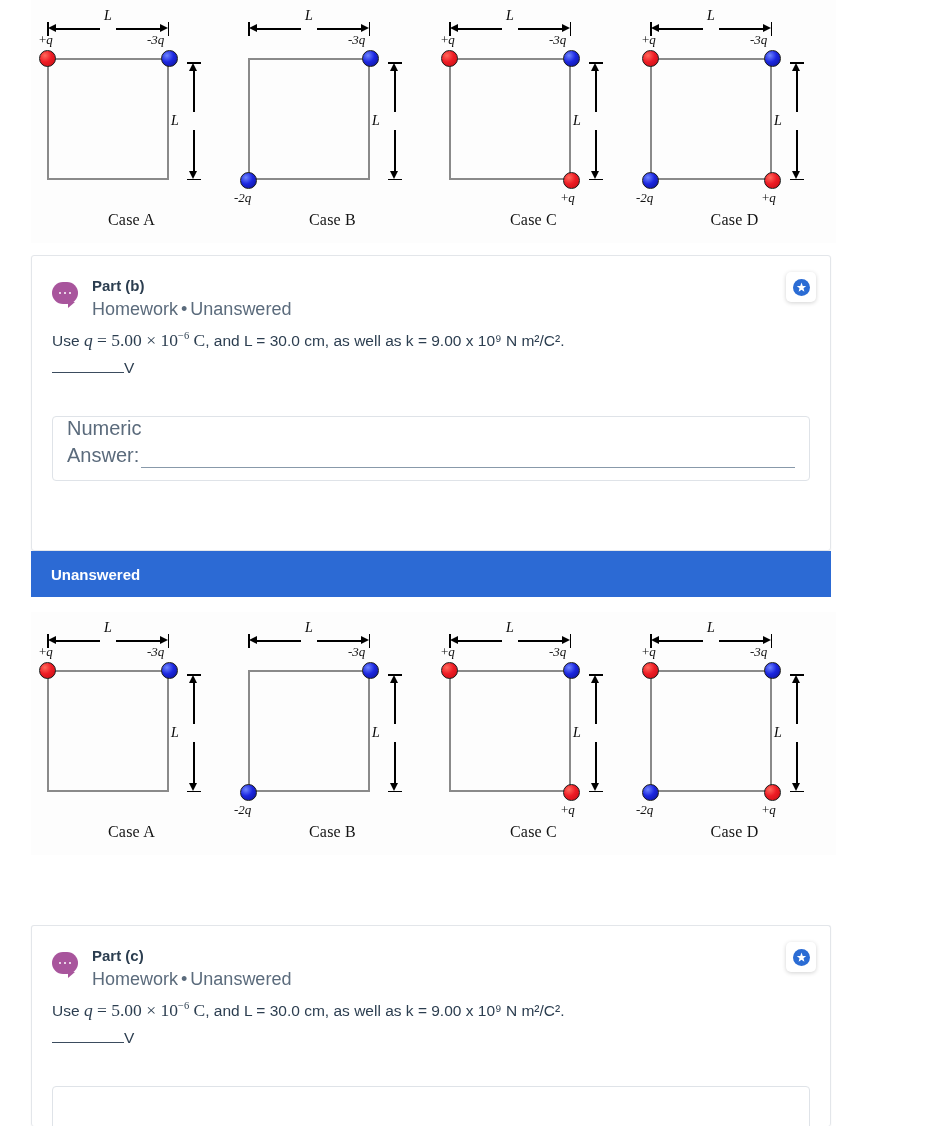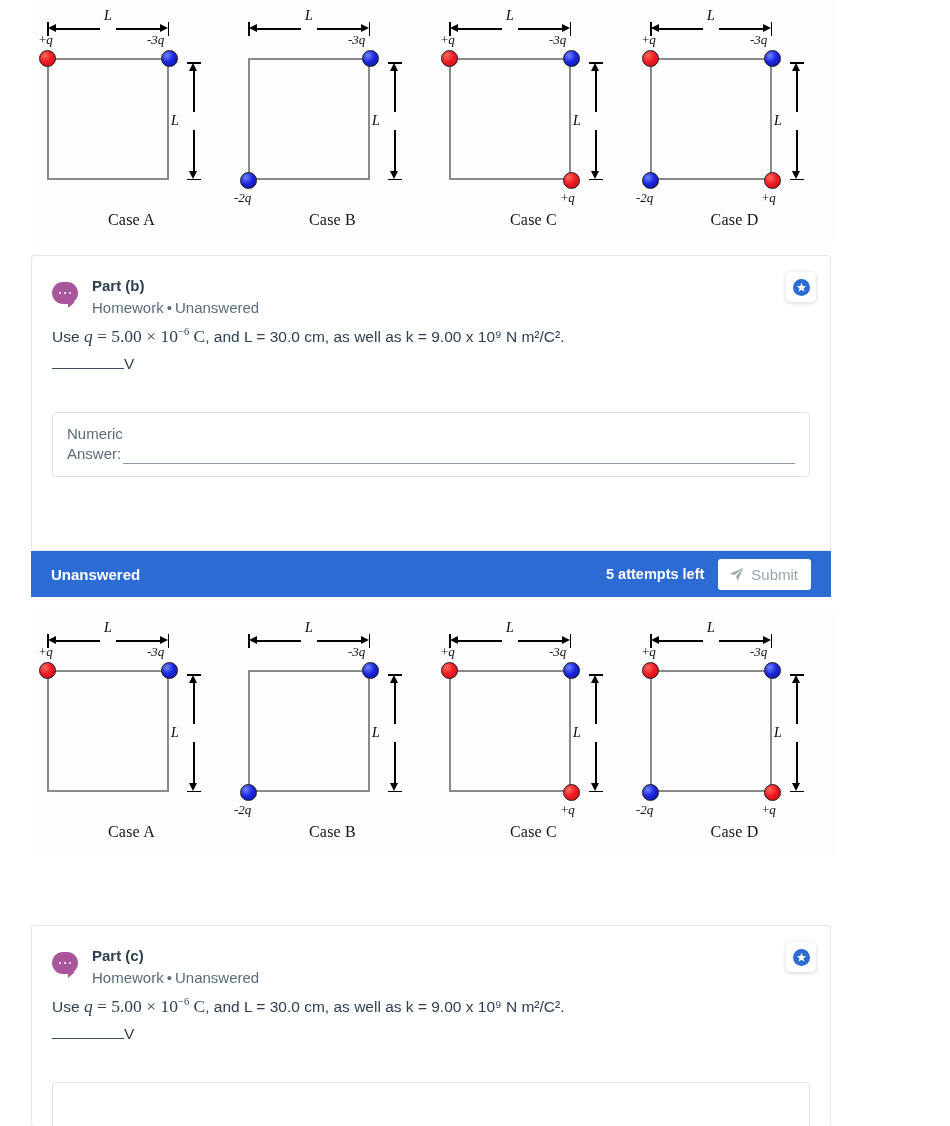--- a/index.html
+++ b/index.html
@@ -109,21 +109,21 @@
     position: absolute;
     bottom: -4px; left: 16px;
     width: 0; height: 0;
     border-left: 7px solid #a8559c;
     border-bottom: 6px solid transparent;
   }
   .bubble-icon .dots { display:flex; gap:2.5px; }
   .bubble-icon .dots i { width:2.6px;height:2.6px;border-radius:50%;background:#fff;display:block; }
 
   .part-title { font-size: 15px; font-weight: bold; color: #2c3e50; line-height: 1.35; }
-  .part-sub { font-size: 15px; color: #5b6b7c; line-height: 1.4; margin-top: 1px; }
+  .part-sub { font-size: 18px; color: #5b6b7c; line-height: 1.4; margin-top: 1px; }
   .part-sub .sep { padding: 0 3px; }
 
   .plus-badge {
     position: absolute;
     right: 14px; top: 16px;
     width: 30px; height: 30px;
     background: #fff;
     border-radius: 5px;
     box-shadow: 0 1px 4px rgba(0,0,0,.18);
     display: flex; align-items: center; justify-content: center;
@@ -157,21 +157,21 @@
 
   .answer-box {
     margin: 36px 20px 18px 20px;
     border: 1px solid #dfe3e8;
     border-radius: 4px;
     padding: 13px 14px 11px 14px;
     height: 65px;
   }
   .answer-inner { display: flex; align-items: flex-end; gap: 0; height: 100%; }
   .answer-label {
-    font-size: 15px;
+    font-size: 20px;
     color: #5b6b7c;
     line-height: 1.35;
     white-space: pre-line;
     flex: 0 0 auto;
   }
   .answer-rule {
     flex: 1 1 auto;
     border-bottom: 1.4px solid #8899aa;
     height: 22px;
     margin-bottom: 1px;
@@ -362,31 +362,20 @@
       <div class="answer-inner">
         <div class="answer-label">Numeric
 Answer:</div>
         <div class="answer-rule"></div>
       </div>
     </div>
   </div>
 
   <div class="status-bar" style="top:551px;">
     <span class="status-text">Unanswered</span>
-    <span class="status-right">
-      <span class="attempts">5 attempts left</span>
-      <button class="submit-btn">
-        <span class="send-icon">
-          <svg width="15" height="15" viewBox="0 0 16 16" aria-hidden="true">
-            <path d="M15 1 L1 7.2 L6 8.6 L14.6 1.6 L7.6 9.9 L9.2 15 Z" fill="#9aa5b1"></path>
-          </svg>
-        </span>
-        <span>Submit</span>
-      </button>
-    </span>
   </div>
 
   <div class="figure-strip" id="fig2" style="top:612px; height:243px;">
       <div class="figure-row">
         <div class="case-fig">
           <div class="dim-h" style="left:16px; top:22px; width:122px;">
             <span class="tickL"></span>
             <span class="tickR"></span>
             <span class="bar"></span>
             <span class="arrL"></span>

